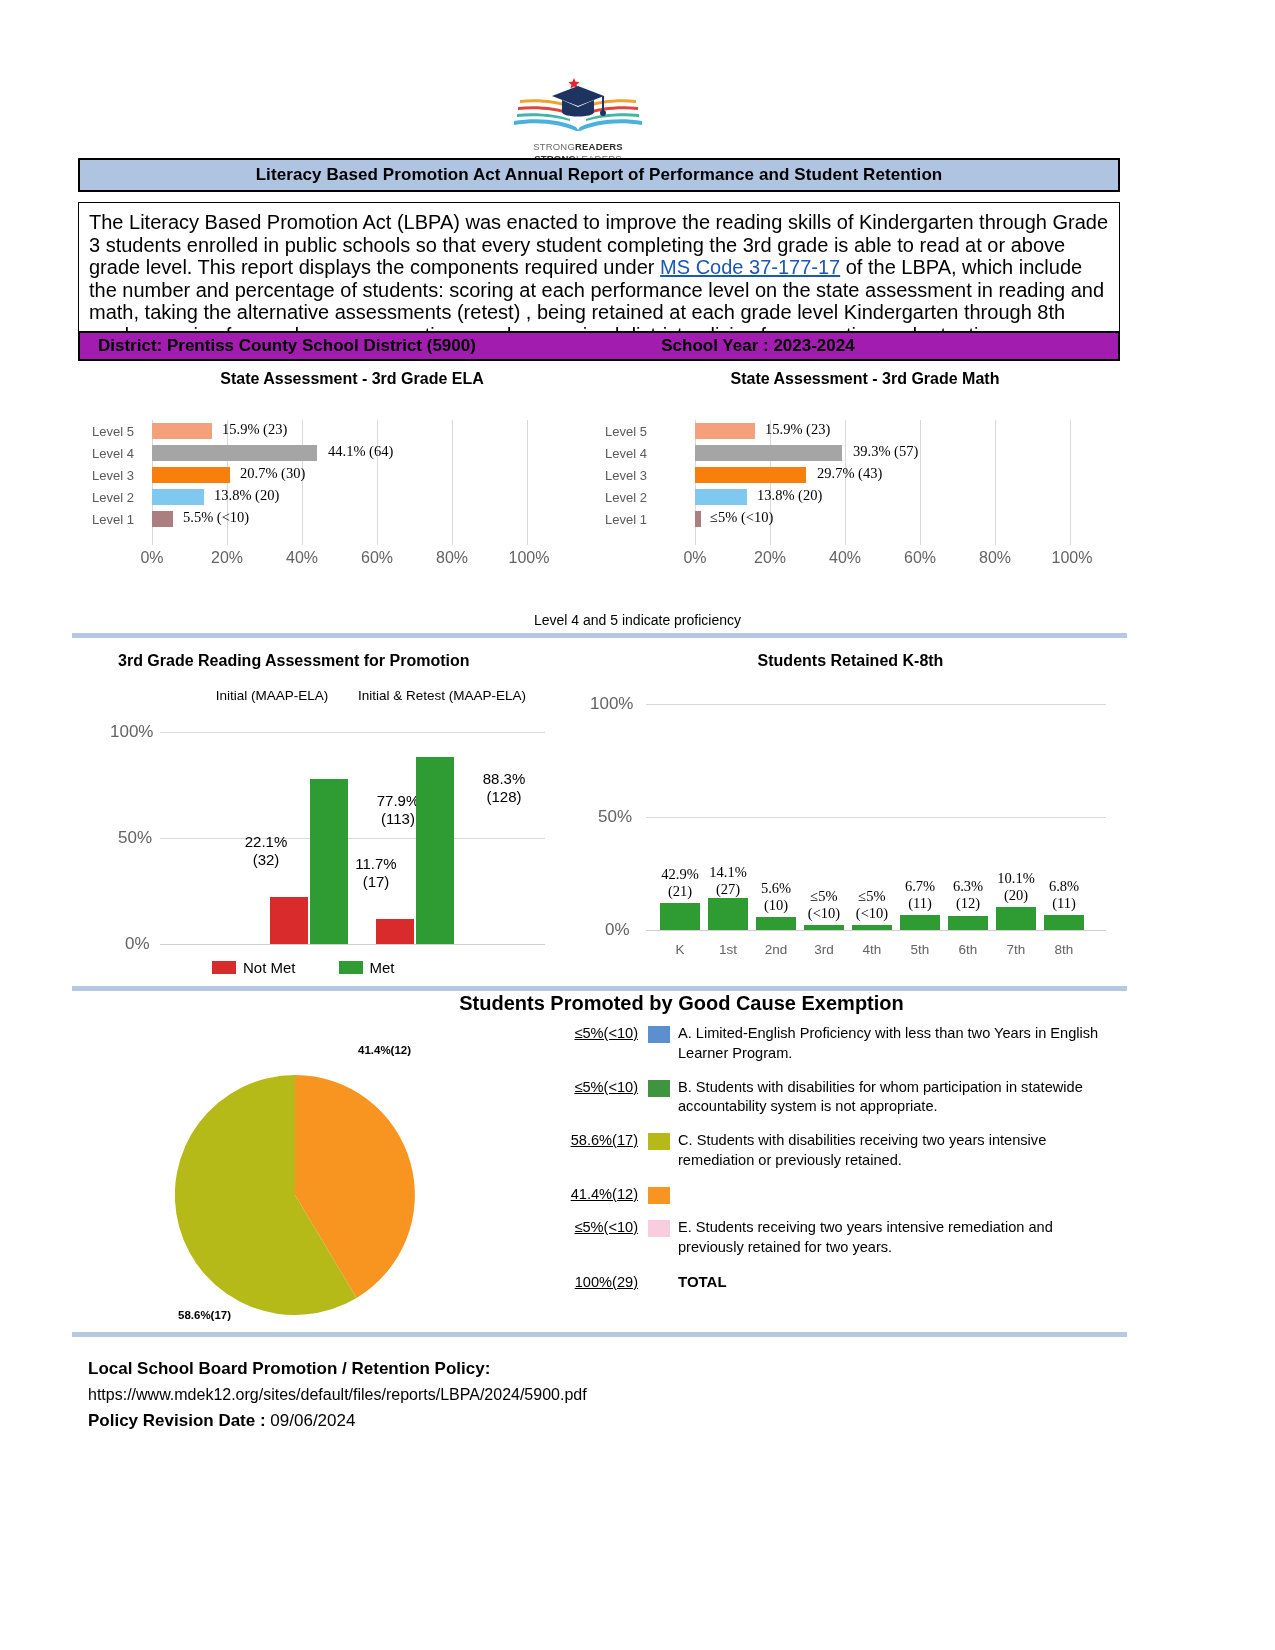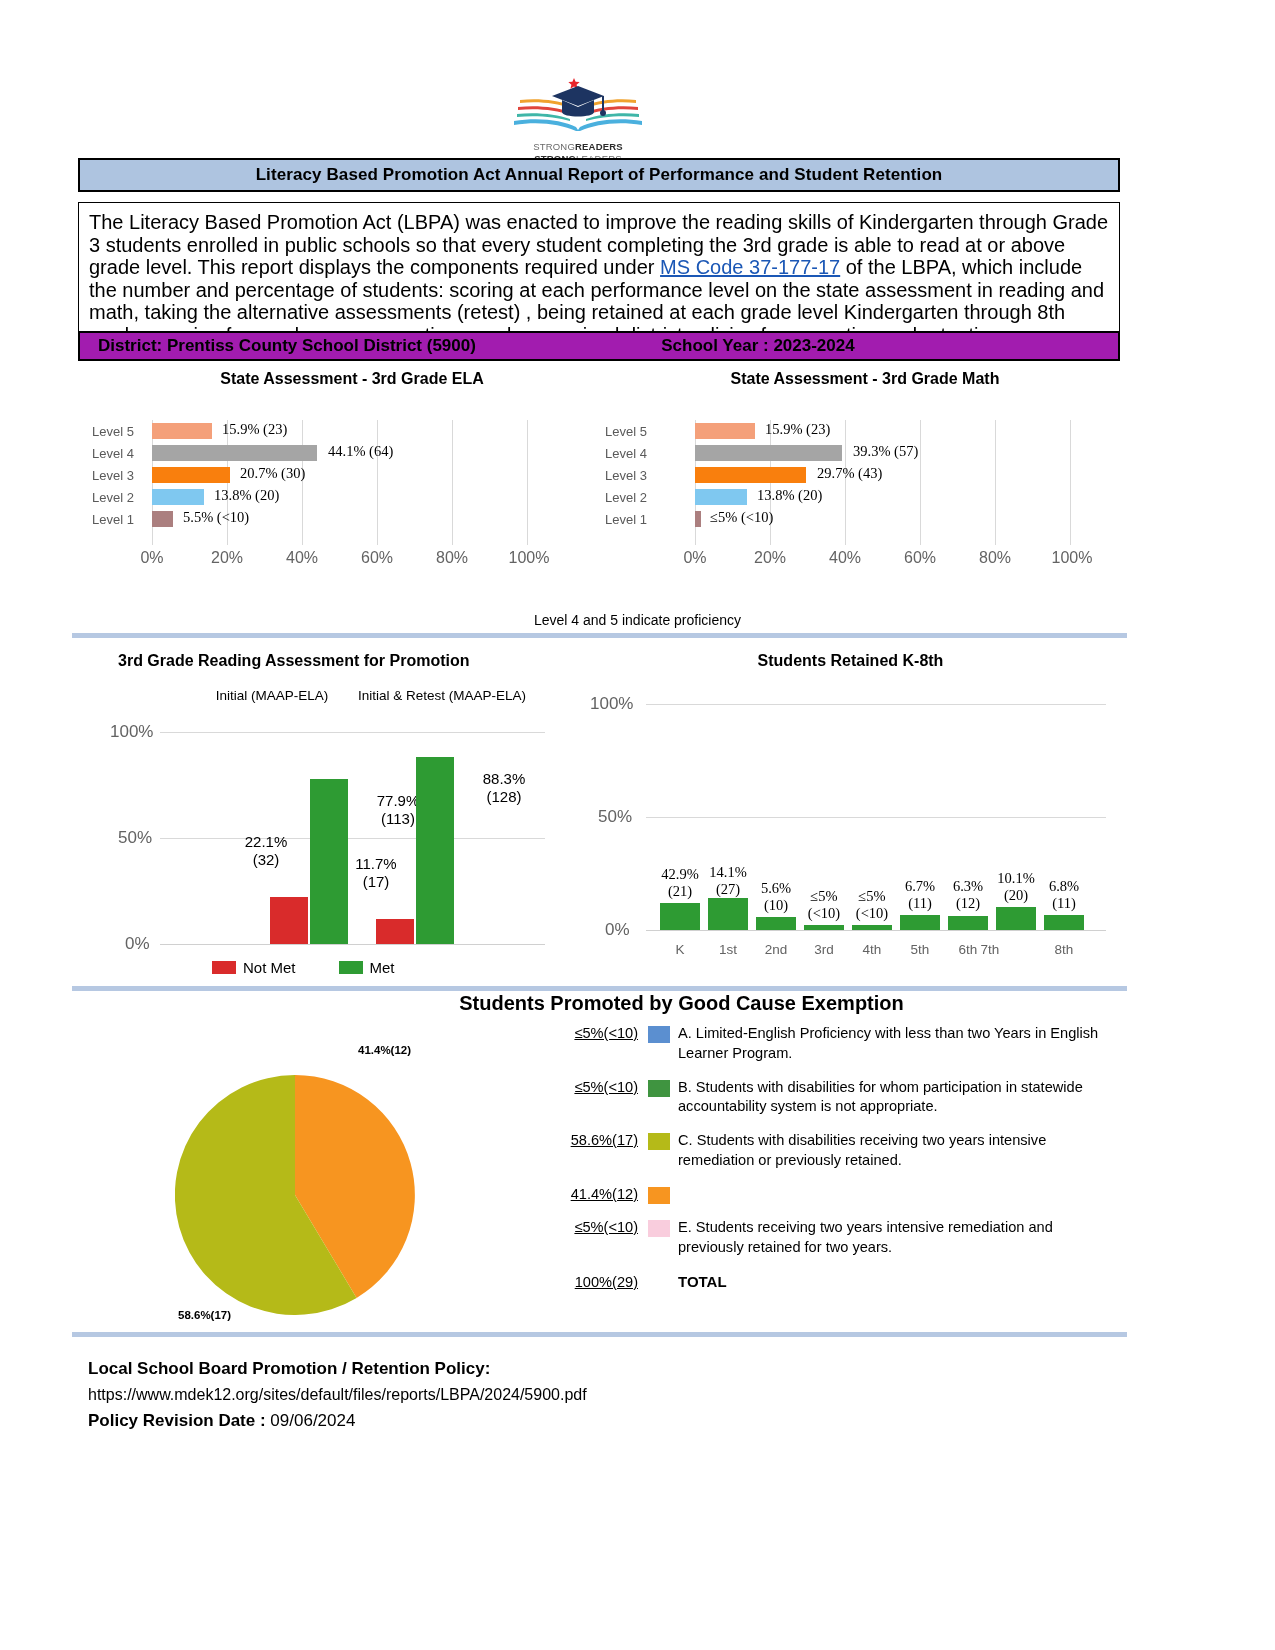--- a/index.html
+++ b/index.html
@@ -378,21 +378,21 @@
         <div>(<span>11</span>)</div>
       </div>
 
       <div class="xcat" style="left:102px; top:290px;">K</div>
       <div class="xcat" style="left:150px; top:290px;">1st</div>
       <div class="xcat" style="left:198px; top:290px;">2nd</div>
       <div class="xcat" style="left:246px; top:290px;">3rd</div>
       <div class="xcat" style="left:294px; top:290px;">4th</div>
       <div class="xcat" style="left:342px; top:290px;">5th</div>
       <div class="xcat" style="left:390px; top:290px;">6th</div>
-      <div class="xcat" style="left:412px; top:290px;">7th</div>
+      <div class="xcat" style="left:438px; top:290px;">7th</div>
       <div class="xcat" style="left:486px; top:290px;">8th</div>
     </div>
   </div>
 
   <div class="rule" style="top:986px;"></div>
 
   <div class="gc-title" style="top:992px; left:0;">Students Promoted by Good Cause Exemption</div>
 
   <div style="position:absolute; left:175px; top:1075px; width:240px; height:240px;">
     <svg width="240" height="240" viewBox="0 0 240 240">

